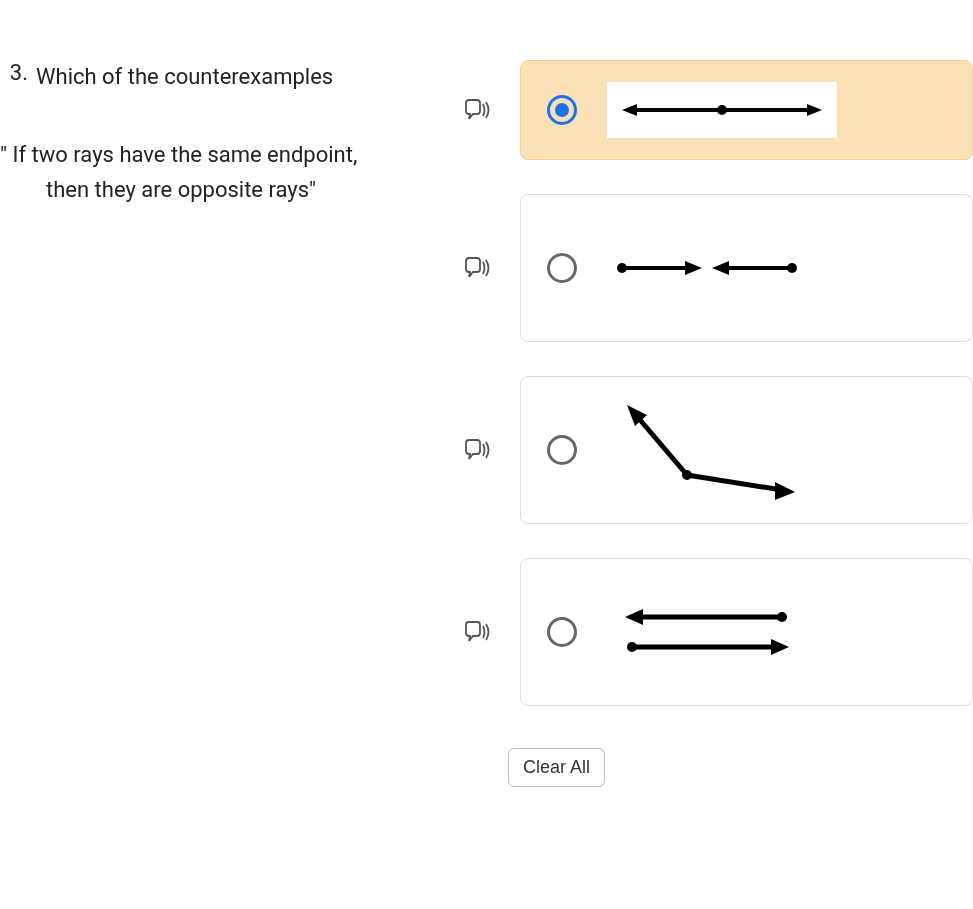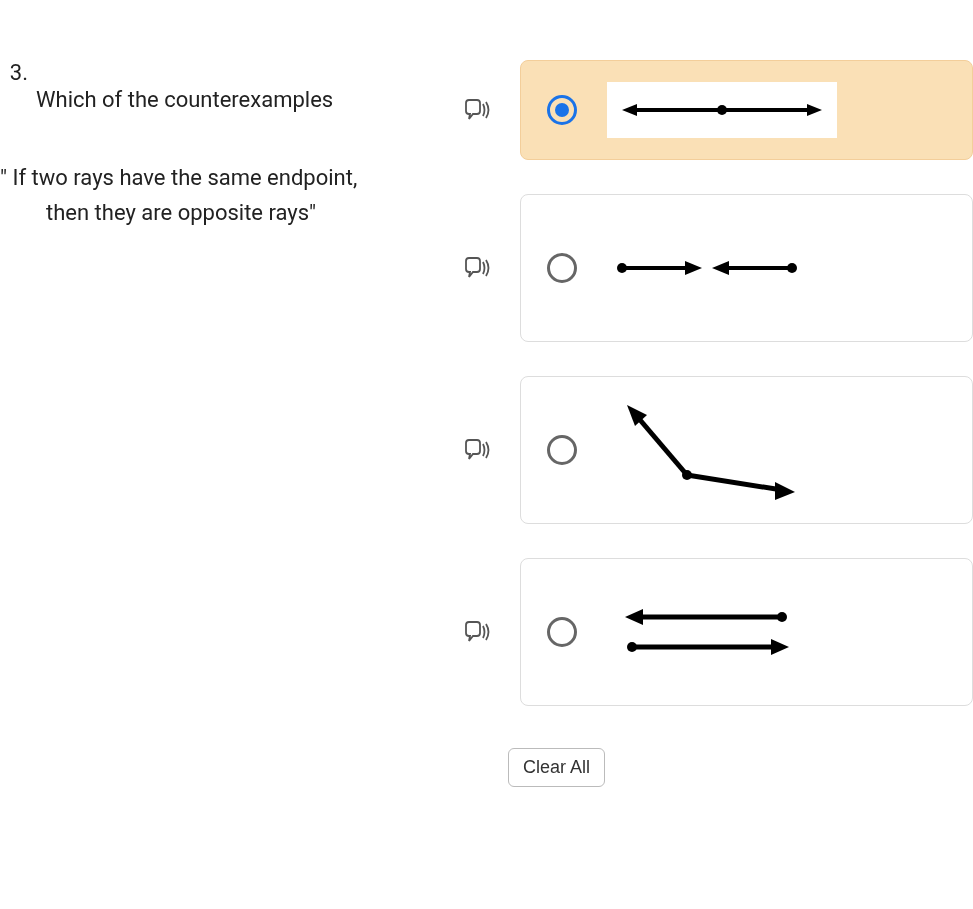--- a/index.html
+++ b/index.html
@@ -27,21 +27,21 @@
   .q-number {
     float: left;
     width: 36px;
     text-align: right;
     padding-right: 8px;
   }
   .q-text {
     margin-left: 0px;
     line-height: 1.5;
   }
-  .q-text .line1 { margin-bottom: 4px; margin-top: 23px; }
+  .q-text .line1 { margin-bottom: 4px; }
   .conjecture {
     margin-top: 40px;
     line-height: 1.6;
   }
   .conjecture .line2 { padding-left: 46px; display:block; }
   .right-col {
     flex: 1;
     display: flex;
     flex-direction: column;
     gap: 34px;

